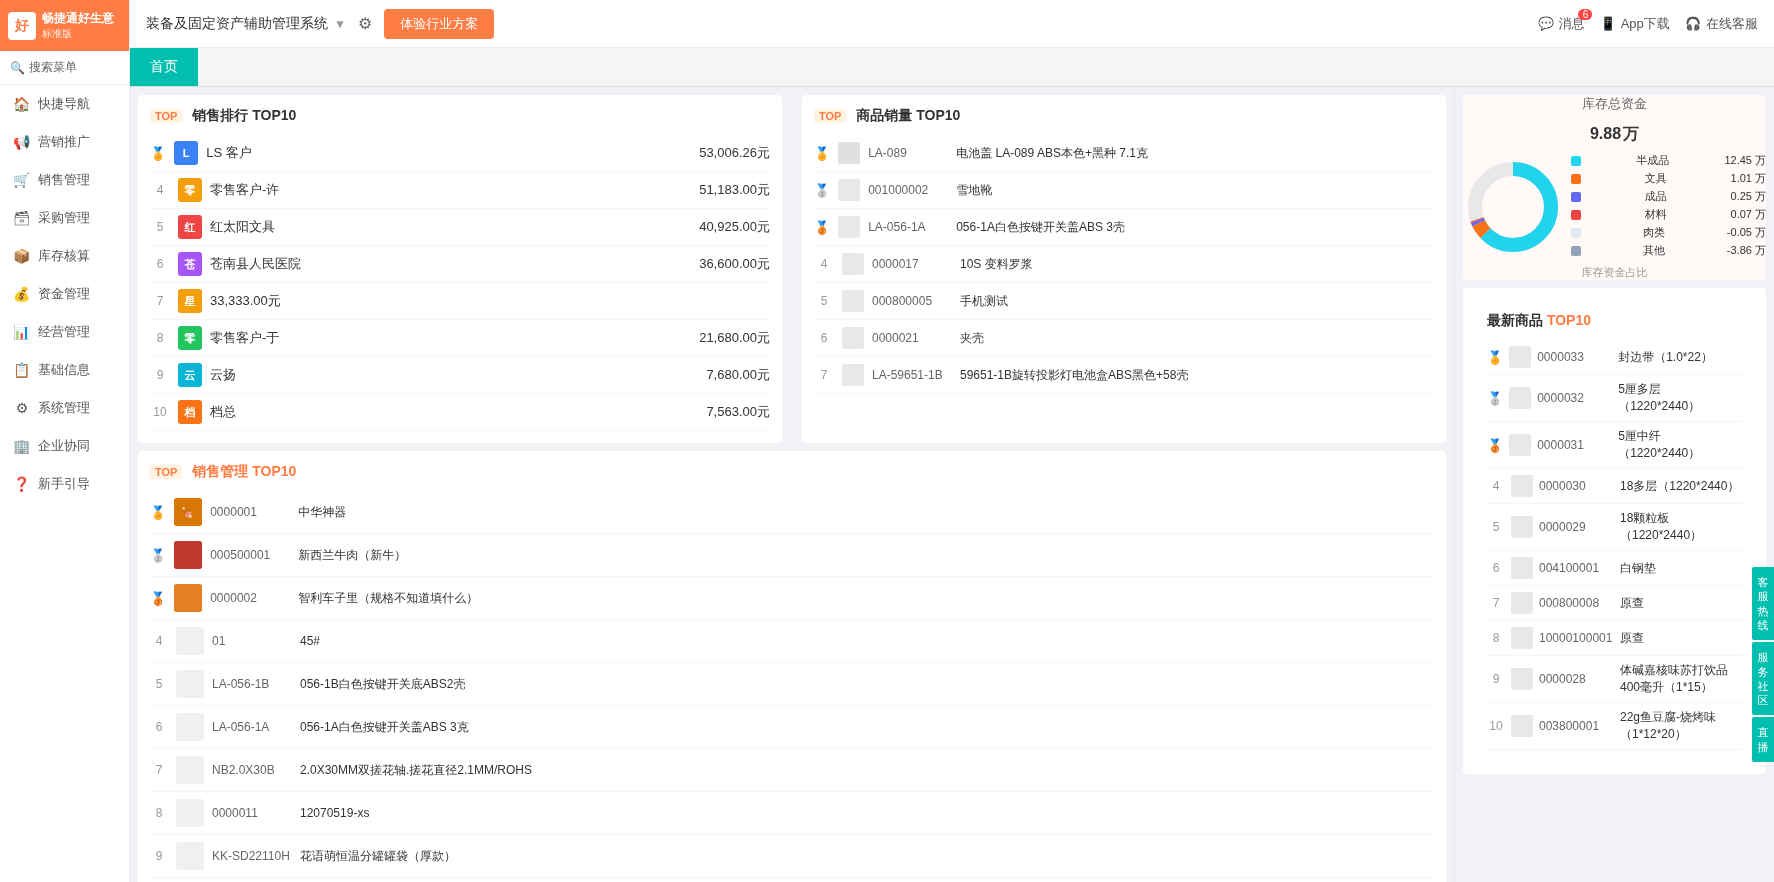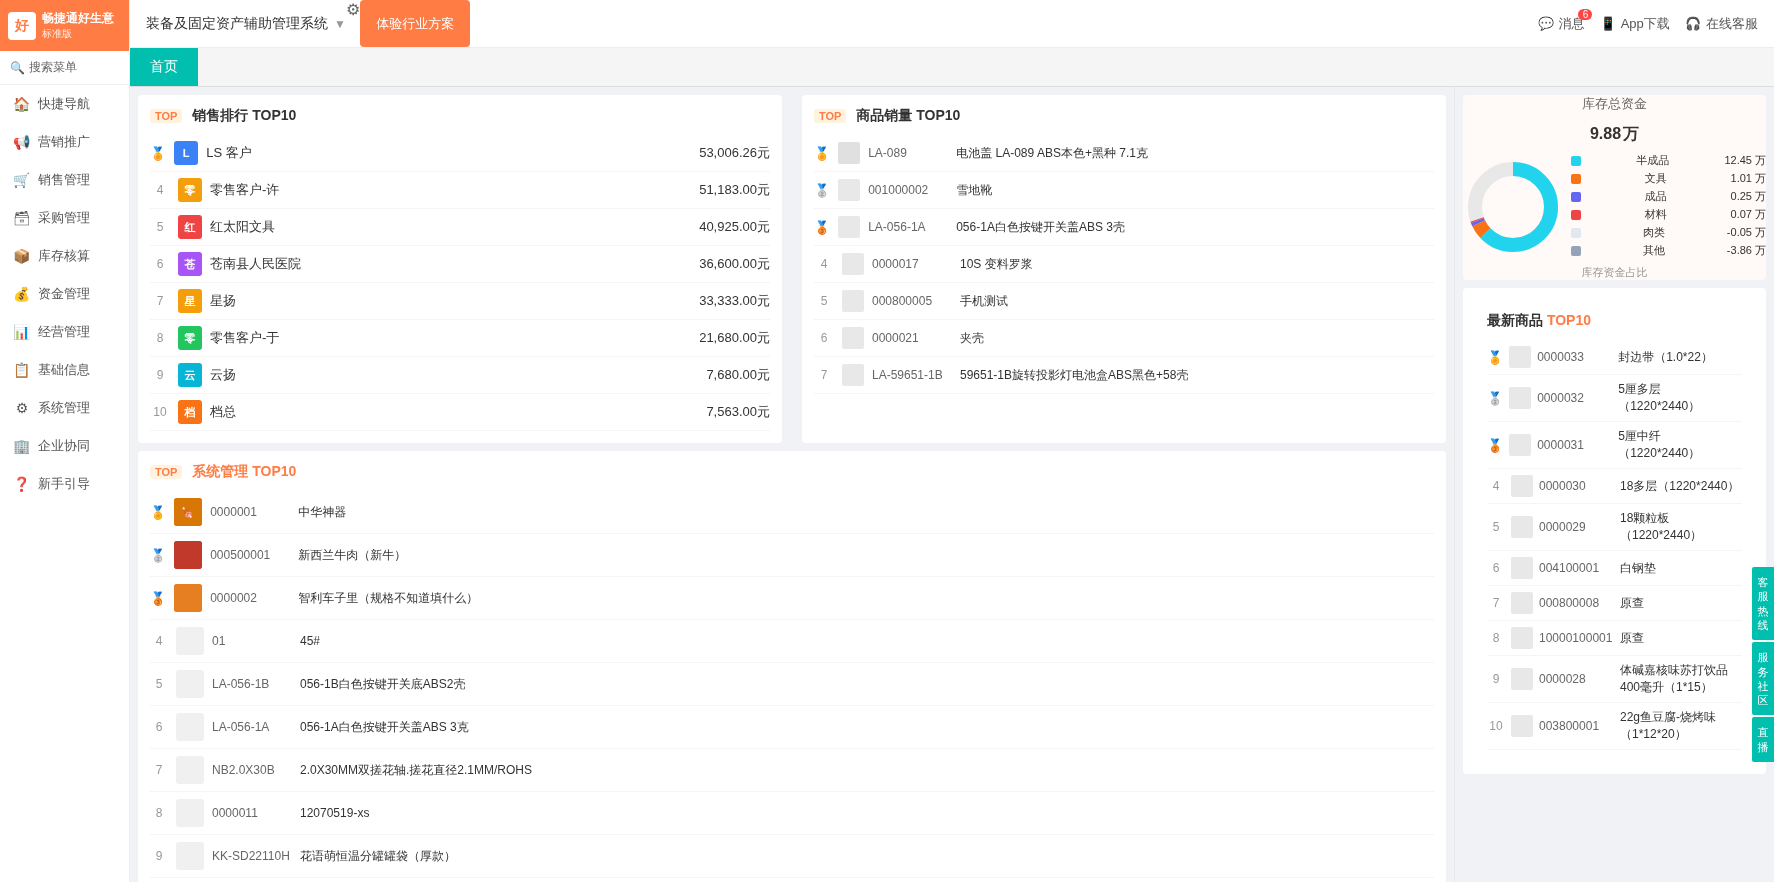--- a/index.html
+++ b/index.html
@@ -54,22 +54,23 @@
       flex: 1;
       display: flex;
       flex-direction: column;
       overflow: hidden;
     }
     .topbar {
       height: 48px;
       background: #fff;
       border-bottom: 1px solid #eee;
       display: flex;
+      align-items: center;
       padding: 0 16px;
-      gap: 0;
+      gap: 12px;
       flex-shrink: 0;
     }
     .topbar-title-area {
       display: flex; align-items: center; gap: 6px;
       font-size: 14px; color: #333;
     }
     .topbar-dropdown-icon { color: #999; font-size: 12px; }
     .topbar-settings-icon { color: #666; font-size: 16px; cursor: pointer; }
     .topbar-trial-btn {
       background: #ff7c44; color: #fff;
@@ -409,21 +410,20 @@
             </div>
             <div class="rank-row">
               <span style="width:20px;text-align:center;color:#999;font-size:12px;">6</span>
               <div class="rank-avatar" style="background:#a855f7;">苍</div>
               <span class="rank-name">苍南县人民医院</span>
               <span class="rank-amount">36,600.00元</span>
             </div>
             <div class="rank-row">
               <span style="width:20px;text-align:center;color:#999;font-size:12px;">7</span>
               <div class="rank-avatar" style="background:#f59e0b;">星</div>
-              <span class="rank-name">星扬</span>
               <span class="rank-amount">33,333.00元</span>
             </div>
             <div class="rank-row">
               <span style="width:20px;text-align:center;color:#999;font-size:12px;">8</span>
               <div class="rank-avatar" style="background:#22c55e;">零</div>
               <span class="rank-name">零售客户-于</span>
               <span class="rank-amount">21,680.00元</span>
             </div>
             <div class="rank-row">
               <span style="width:20px;text-align:center;color:#999;font-size:12px;">9</span>
@@ -489,21 +489,21 @@
               <span class="product-code">LA-59651-1B</span>
               <span class="product-name">59651-1B旋转投影灯电池盒ABS黑色+58壳</span>
             </div>
           </div>
         </div>
       </div>
 
       <div class="hot-section">
         <div class="card-title">
           <span style="color:#ff7c44;font-size:11px;background:#fff3e0;padding:1px 5px;border-radius:3px;margin-right:6px;">TOP</span>
-          <span>系统管理 TOP10</span>
+          <span>销售管理 TOP10</span>
         </div>
 
         <div class="product-row">
           <span class="medal-gold">🏅</span>
           <div class="product-img" style="background:#d97706;">
             <svg width="28" height="28" viewBox="0 0 28 28">
                 <rect width="28" height="28" fill="#d97706" rx="2"></rect>
                 <text x="14" y="18" text-anchor="middle" fill="white" font-size="10">🍖</text>
               </svg>
           </div>

